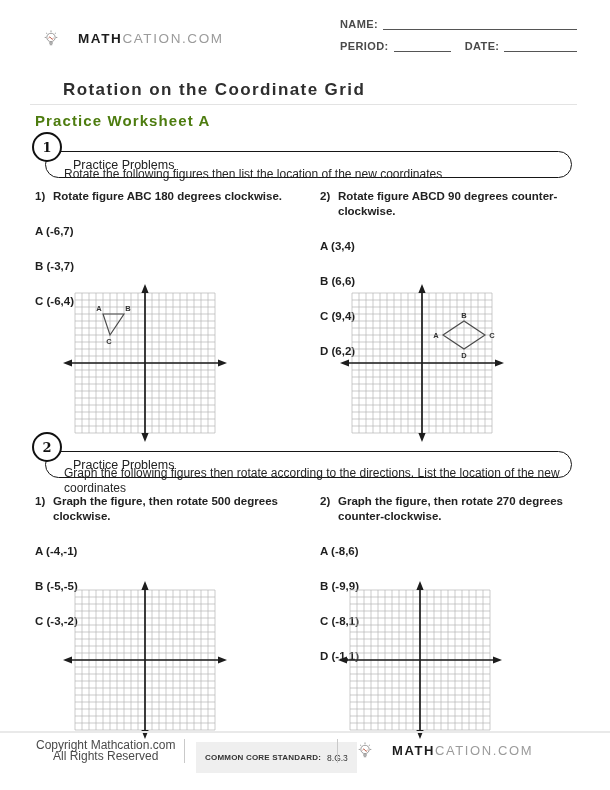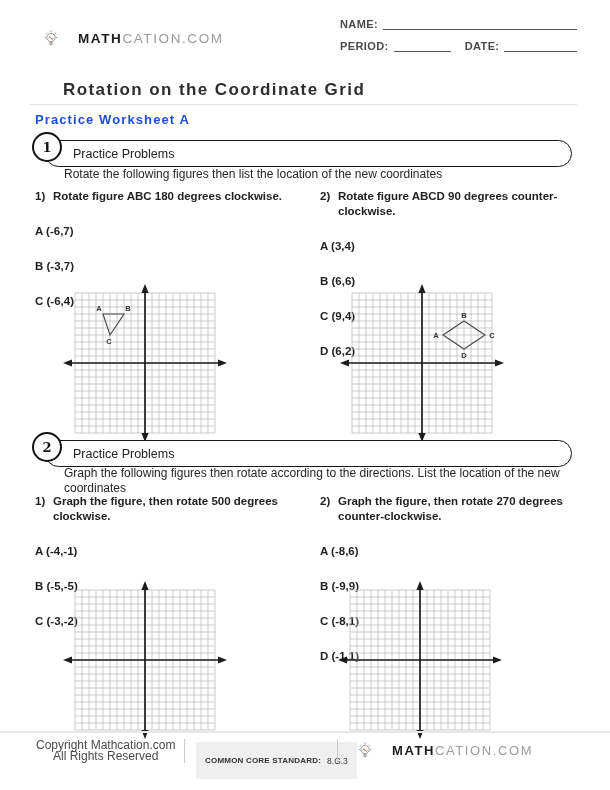--- a/index.html
+++ b/index.html
@@ -18,25 +18,25 @@
   .frow { display:flex; align-items:center; margin-bottom:9px; }
   .frow .lbl { letter-spacing:.4px; margin-right:5px; }
   .frow .line { border-bottom:1.6px solid #555; height:13px; }
   .line.grow { flex:1; }
   .line.w55 { width:57px; }
   .frow .gap { width:14px; }
 
   
   .title { position:absolute; left:35px; top:80px; font-size:17px; font-weight:700; letter-spacing:1.4px; color:#2e2e2e;margin-left:28px; }
   .rule { position:absolute; left:30px; top:104px; width:547px; height:1px; background:#e3e3e3; }
-  .subtitle { position:absolute; left:35px; top:112px; font-size:13px; font-weight:700; letter-spacing:1.1px; color:#1d4ed8; }
+  .subtitle { position:absolute; left:35px; top:112px; font-size:15px; font-weight:700; letter-spacing:1.1px; color:#4d7c0f; }
 
   
   .sec-head { position:absolute; left:32px; width:540px; height:31px; }
-  .sec-head .pill { position:absolute; left:13px; right:0; top:8px; height:27px; border:1.6px solid #161616; border-radius:14px; background:#fff; display:flex; align-items:center; padding-left:27px; }
+  .sec-head .pill { position:absolute; left:13px; right:0; top:19px; height:27px; border:1.6px solid #161616; border-radius:14px; background:#fff; display:flex; align-items:center; padding-left:27px; }
   .sec-head .pill-label { font-size:12.5px; color:#222; }
   .sec-head .num-circle { position:absolute; left:0; top:0; width:30px; height:30px; border:2px solid #111; border-radius:50%; background:#fff; display:flex; align-items:center; justify-content:center; font-family:"DejaVu Serif", serif; font-size:13px; font-weight:700; color:#111; }
 
   .instruction { position:absolute; left:64px; font-size:12px; font-weight:400; color:#262626; line-height:15px; }
 
   
   .prob-col { position:absolute; font-size:11.5px; color:#222; }
   .prob-line { display:flex; line-height:15px; }
   .prob-line .pnum { width:18px; font-weight:700; flex:none; }
   .prob-line .ptext { font-weight:700; }
@@ -44,21 +44,21 @@
 
   
   svg.grid { position:absolute; overflow:visible; }
 
   
   .foot-hairline { position:absolute; left:0; top:731px; width:610px; height:1.5px; background:#e9e9e9; }
   .copyright { position:absolute; left:36px; top:740px; font-size:12px; line-height:11px; color:#4a4a4a;text-align:center; }
   .vdiv { position:absolute; top:739px; width:1px; height:24px; background:#c9c9c9; }
   .vdiv.d1 { left:184px; }
   .vdiv.d2 { left:337px; }
-  .std-box { position:absolute; left:196px; top:742px; height:37px; background:#efefef; display:flex; align-items:center; padding:0 9px; gap:6px; white-space:nowrap; }
+  .std-box { position:absolute; left:196px; top:742px; height:31px; background:#efefef; display:flex; align-items:center; padding:0 9px; gap:6px; white-space:nowrap; }
   .std-box .std-lbl { font-size:8px; font-weight:700; letter-spacing:.2px; color:#333; }
   .std-box .std-val { font-size:8.5px; color:#333; }
   .logo.ftr { left:358px; top:742px; }
   .logo.ftr .wordmark { font-size:13px; }
 </style>
 </head>
 <body>
 
 <div class="page">
 

